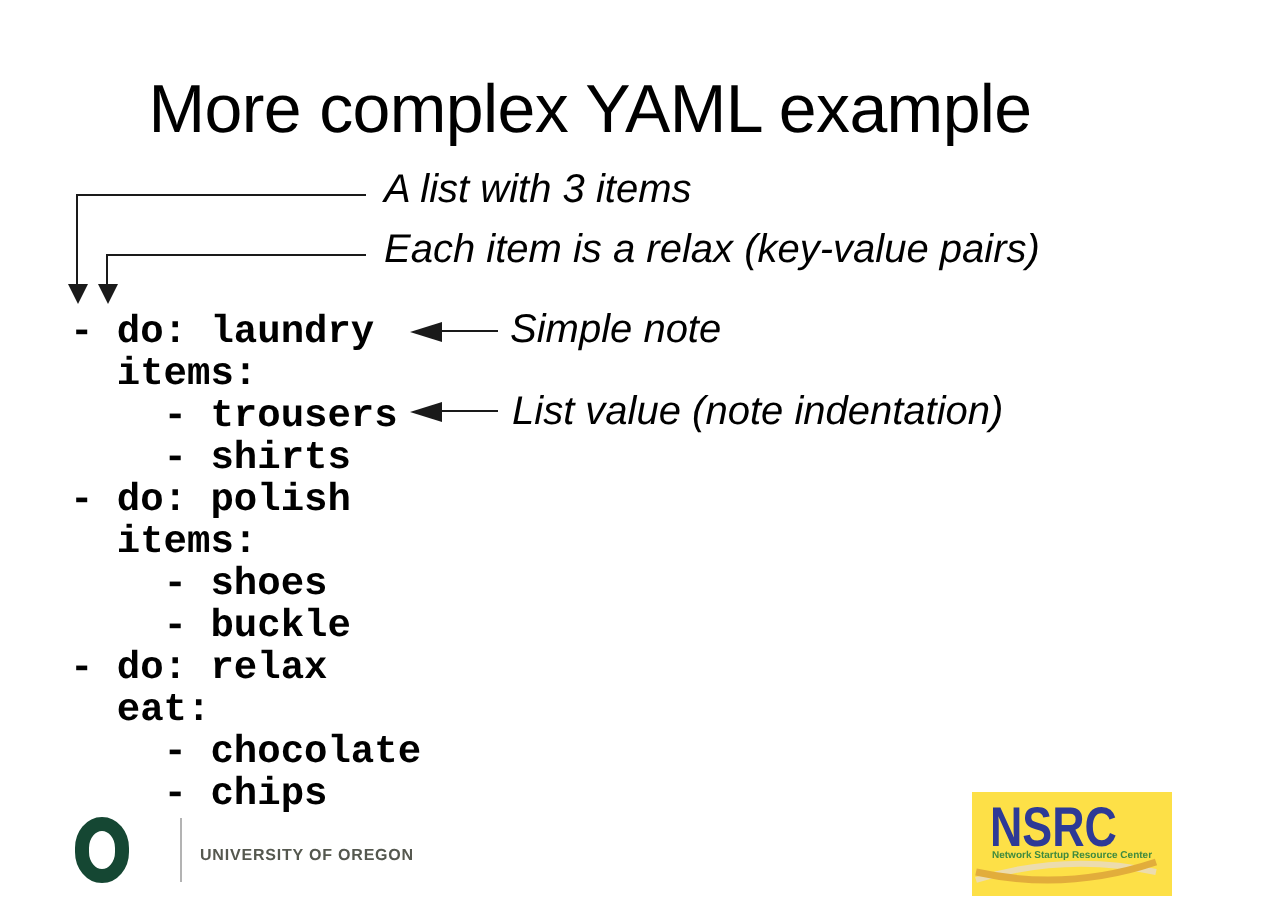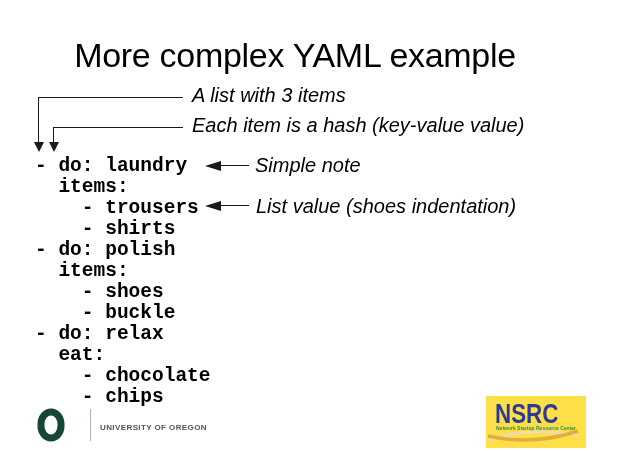--- a/index.html
+++ b/index.html
@@ -79,42 +79,42 @@
   <h1 class="title">More complex YAML example</h1>
 
   <div class="hline h1"></div>
   <div class="vline v1"></div>
   <div class="down-arrow d1"></div>
   <div class="note n1">A list with 3 items</div>
 
   <div class="hline h2"></div>
   <div class="vline v2"></div>
   <div class="down-arrow d2"></div>
-  <div class="note n2">Each item is a hash (key-value value)</div>
+  <div class="note n2">Each item is a relax (key-value pairs)</div>
 
   <pre class="code">- do: laundry
   items:
     - trousers
     - shirts
 - do: polish
   items:
     - shoes
     - buckle
 - do: relax
   eat:
     - chocolate
     - chips</pre>
 
   <div class="left-arrow la1"></div>
   <div class="hline al1"></div>
   <div class="note n3">Simple note</div>
 
   <div class="left-arrow la2"></div>
   <div class="hline al2"></div>
-  <div class="note n4">List value (shoes indentation)</div>
+  <div class="note n4">List value (note indentation)</div>
 
   <div class="uo-logo">
     <svg class="uo-o" width="28" height="34" viewBox="0 0 28 34">
       <rect x="4" y="4" width="20" height="26" rx="10" ry="12"></rect>
     </svg>
     <div class="uo-div"></div>
     <div class="uo-text">UNIVERSITY OF OREGON</div>
   </div>
 
   <div class="nsrc-logo">

